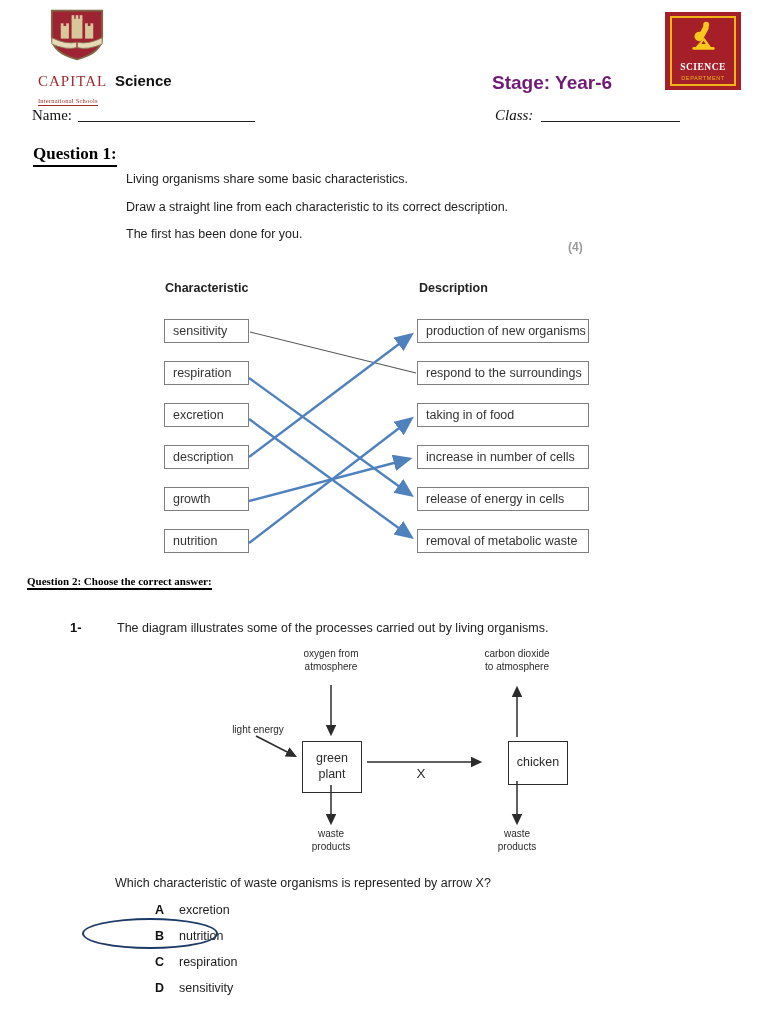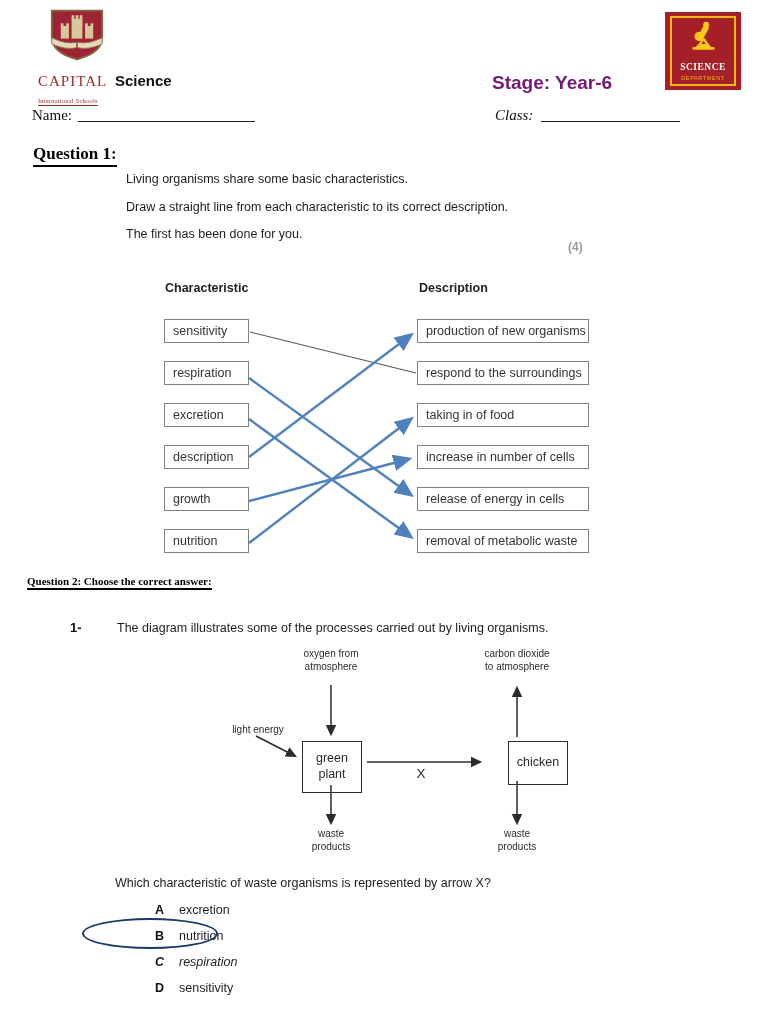--- a/index.html
+++ b/index.html
@@ -104,21 +104,21 @@
     color: #2b2b2b; white-space: pre-line;
   }
   .box-plant   { left: 302px; top: 96px; width: 60px; height: 52px; }
   .box-chicken { left: 488px; top: 96px; width: 60px; height: 44px; margin-left: 20px; }
   .diagram-arrows { position: absolute; left: 0; top: 0; pointer-events: none; }
 
   .q2-question { left: 115px; top: 876px; font-size: 12.5px; color: #1d1d1d; }
 
   .options { left: 0; top: 900px; width: 768px; height: 110px; }
   .option-row { position: absolute; left: 113px; font-size: 12.5px; color: #1d1d1d; margin-left: 42px; }
-  .opt-0 { top: 3px; } .opt-1 { top: 29px; } .opt-2 { top: 55px; font-style: italic; } .opt-3 { top: 81px; }
+  .opt-0 { top: 3px; } .opt-1 { top: 29px; } .opt-2 { top: 55px; } .opt-3 { top: 81px; }
   .opt-letter { display: inline-block; width: 24px; font-weight: bold; color: #111; }
   .answer-ellipse {
     position: absolute; left: 82px; top: 18px; width: 136px; height: 31px;
     border: 2.5px solid #1d3a66; border-radius: 50%;
   }
 </style>
 </head>
 <body>
 
 <div class="page">

